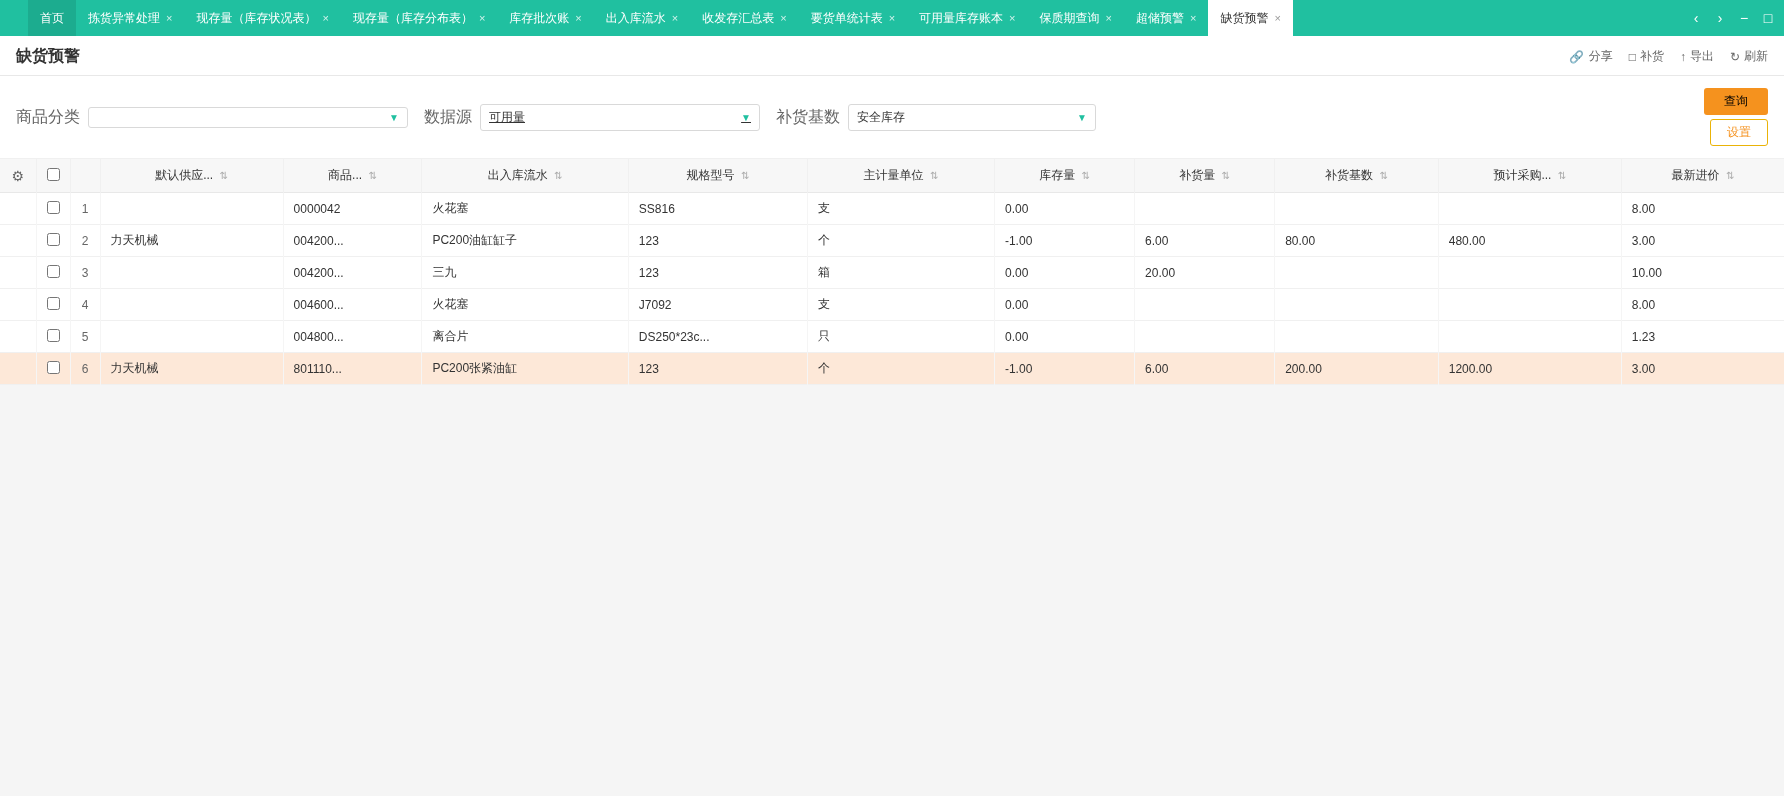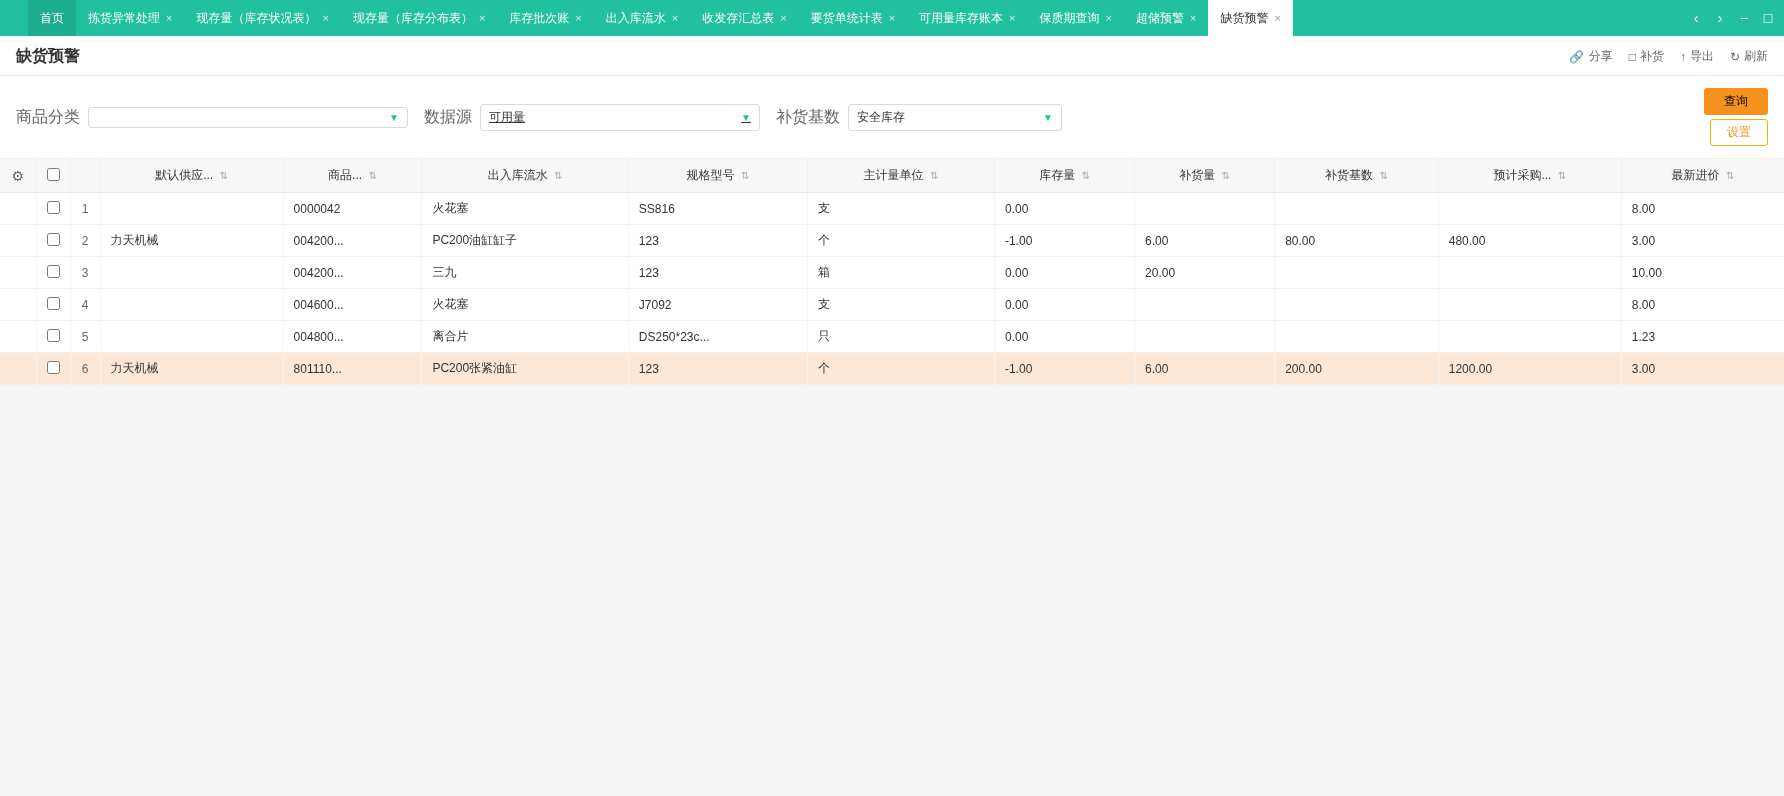--- a/index.html
+++ b/index.html
@@ -323,21 +323,21 @@
     </div>
     <div class="filter-group">
       <span class="filter-label">数据源</span>
       <div class="filter-select-inline" style="width:270px;text-decoration:underline;">
         <span>可用量</span>
         <span class="chevron-icon">▼</span>
       </div>
     </div>
     <div class="filter-group">
       <span class="filter-label">补货基数</span>
-      <div class="filter-select-short" style="width:214px;">
+      <div class="filter-select-short" style="width:248px;">
         <span>安全库存</span>
         <span class="chevron-icon">▼</span>
       </div>
     </div>
     <div class="filter-right">
       <button class="btn-query">查询</button>
       <button class="btn-settings">设置</button>
     </div>
   </div>
 

